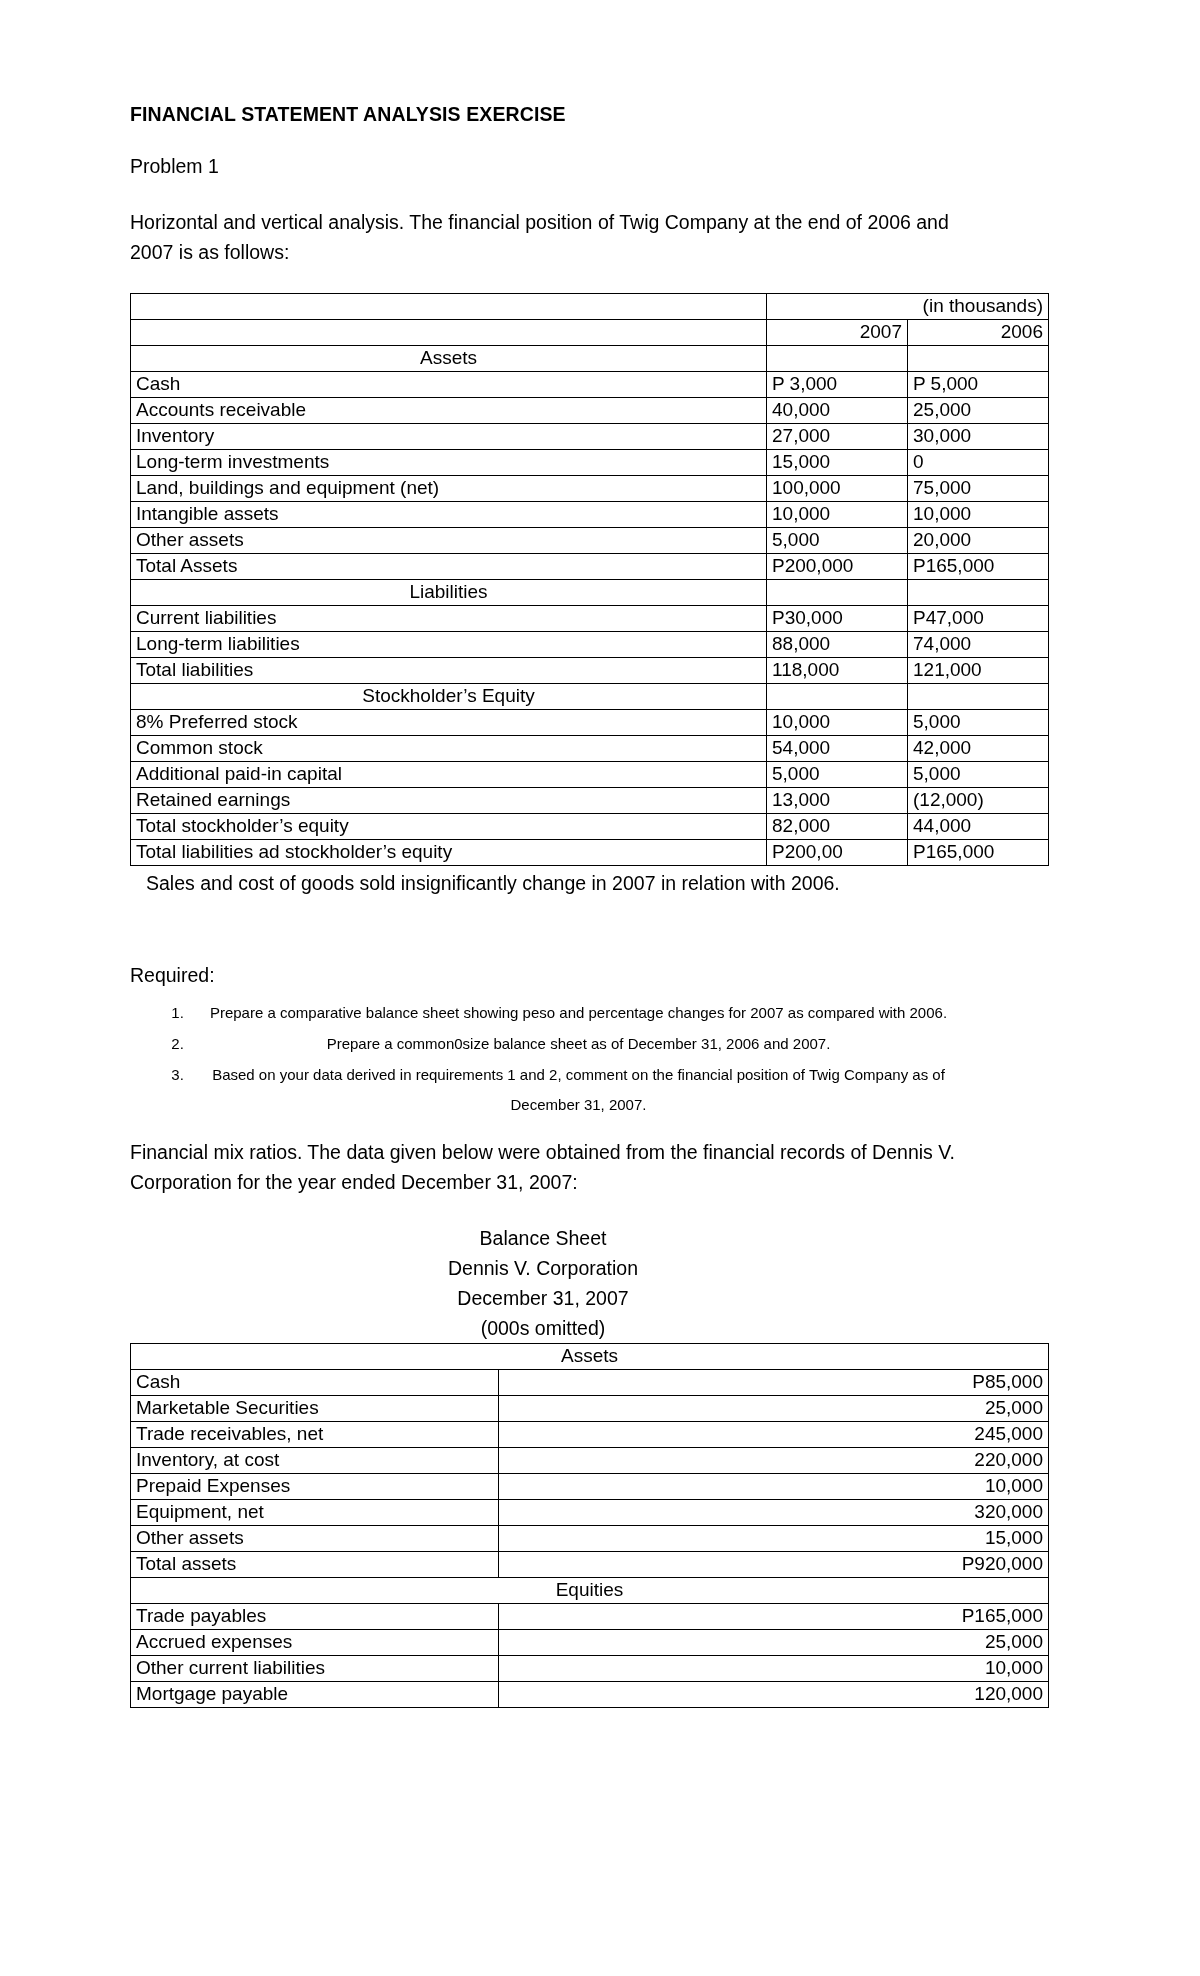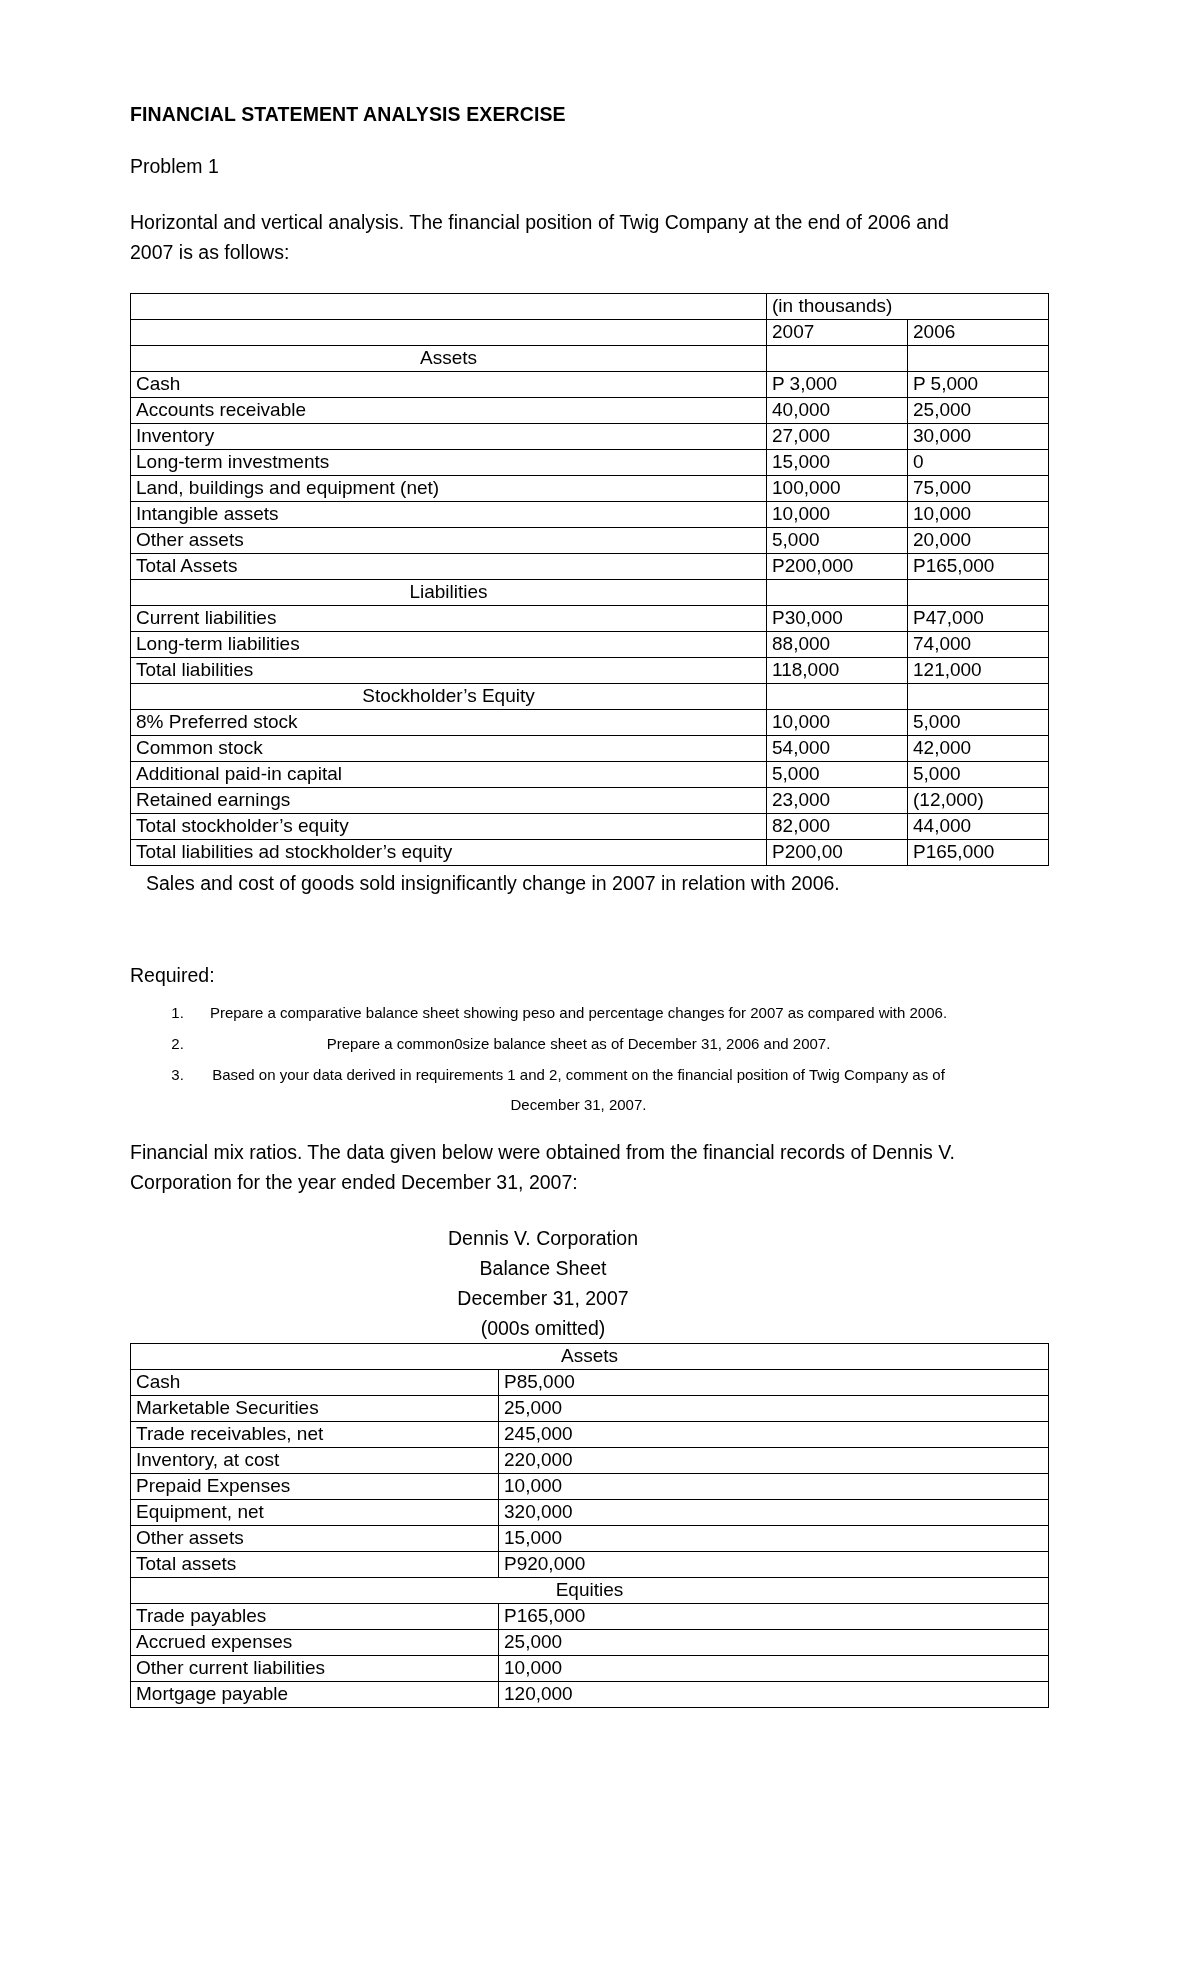--- a/index.html
+++ b/index.html
@@ -49,21 +49,21 @@
     border: 1.6px solid #000000;
     font-size: 19px;
     line-height: 21px;
     padding: 1px 5px 2px 5px;
     height: 22px;
     vertical-align: middle;
     word-wrap: break-word;
   }
   td.lab { text-align: left; }
   td.num { text-align: left; padding-left: 7px; }
-  td.ctr { text-align: left; margin-top: 8px; }
+  td.ctr { text-align: right; margin-top: 8px; }
   td.sect { text-align: center; }
   td.blank { }
 
   
   .t1 col.c-lab { width: 636px; }
   .t1 col.c-y1  { width: 141px; }
   .t1 col.c-y2  { width: 141px; }
 
   
   .t2 col.c-lab2 { width: 368px; }
@@ -209,21 +209,21 @@
         <td class="num">54,000</td>
         <td class="num">42,000</td>
       </tr>
       <tr>
         <td class="lab">Additional paid-in capital</td>
         <td class="num">5,000</td>
         <td class="num">5,000</td>
       </tr>
       <tr>
         <td class="lab">Retained earnings</td>
-        <td class="num">23,000</td>
+        <td class="num">13,000</td>
         <td class="num">(12,000)</td>
       </tr>
       <tr>
         <td class="lab">Total stockholder’s equity</td>
         <td class="num">82,000</td>
         <td class="num">44,000</td>
       </tr>
       <tr>
         <td class="lab">Total liabilities ad stockholder’s equity</td>
         <td class="num">P200,00</td>
@@ -243,22 +243,22 @@
     <li>Prepare a common0size balance sheet as of December 31, 2006 and 2007.</li>
     <li>Based on your data derived in requirements 1 and 2, comment on the financial position of Twig Company as of December 31, 2007.</li>
   </ol>
 
   <div class="gap-sm"></div>
 
 
   <p class="para">Financial mix ratios. The data given below were obtained from the financial records of Dennis V. Corporation for the year ended December 31, 2007:</p>
 
   <div class="center-block">
+    <div>Balance Sheet</div>
     <div>Dennis V. Corporation</div>
-    <div>Balance Sheet</div>
     <div>December 31, 2007</div>
     <div>(000s omitted)</div>
   </div>
 
   <table class="fin t2">
     <colgroup>
       <col class="c-lab2">
         <col class="c-val2">
     </colgroup>
     <tbody>

